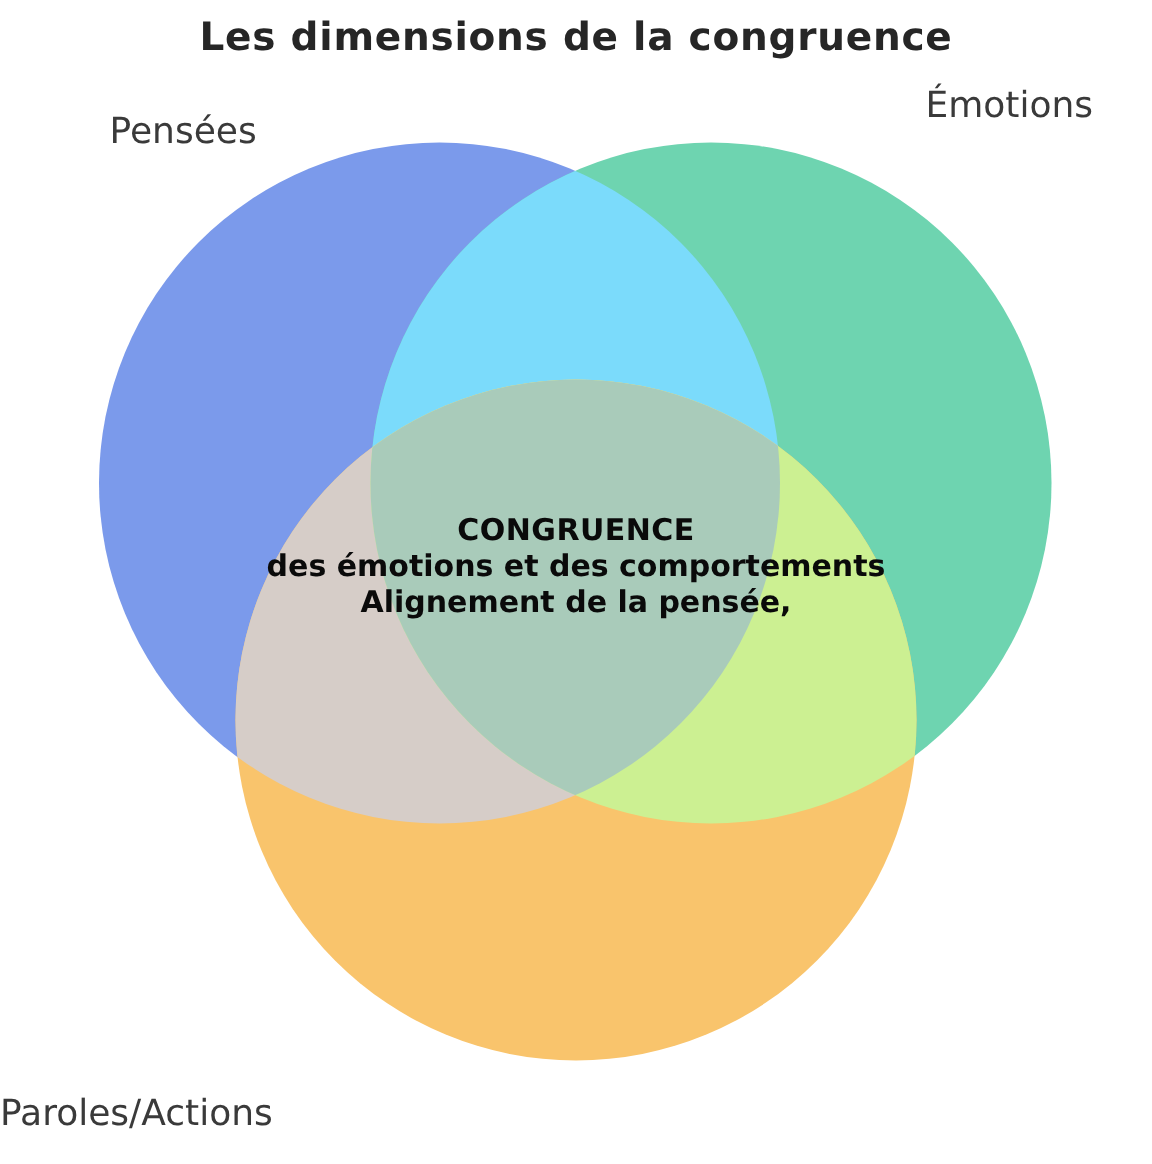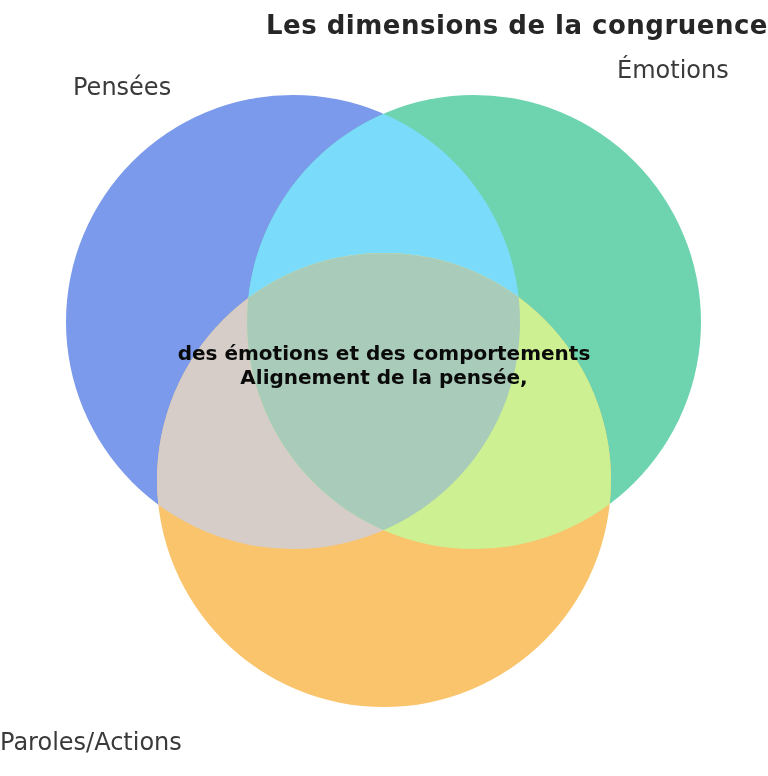--- a/index.html
+++ b/index.html
@@ -18,21 +18,21 @@
   .venn-svg {
     position: absolute;
     left: 0;
     top: 0;
   }
   .page-title {
     position: absolute;
     left: 0;
     top: 10px;
     width: 768px;
-    text-align: right;
+    text-align: center;
     font-size: 26px;
     font-weight: bold;
     color: #262626;
     letter-spacing: 0.5px;
   }
   .set-label {
     position: absolute;
     font-size: 24px;
     font-weight: normal;
     color: #3a3a3a;
@@ -96,17 +96,18 @@
 
   <div class="page-title">Les dimensions de la congruence</div>
 
   <div class="set-label label-pensees">Pensées</div>
 
   <div class="set-label label-emotions">Émotions</div>
 
   <div class="set-label label-paroles">Paroles/Actions</div>
 
   <div class="center-block">
+    <div class="heading">CONGRUENCE</div>
     <div>des émotions et des comportements</div>
     <div>Alignement de la pensée,</div>
   </div>
 
 </div>
 
 </body></html>

